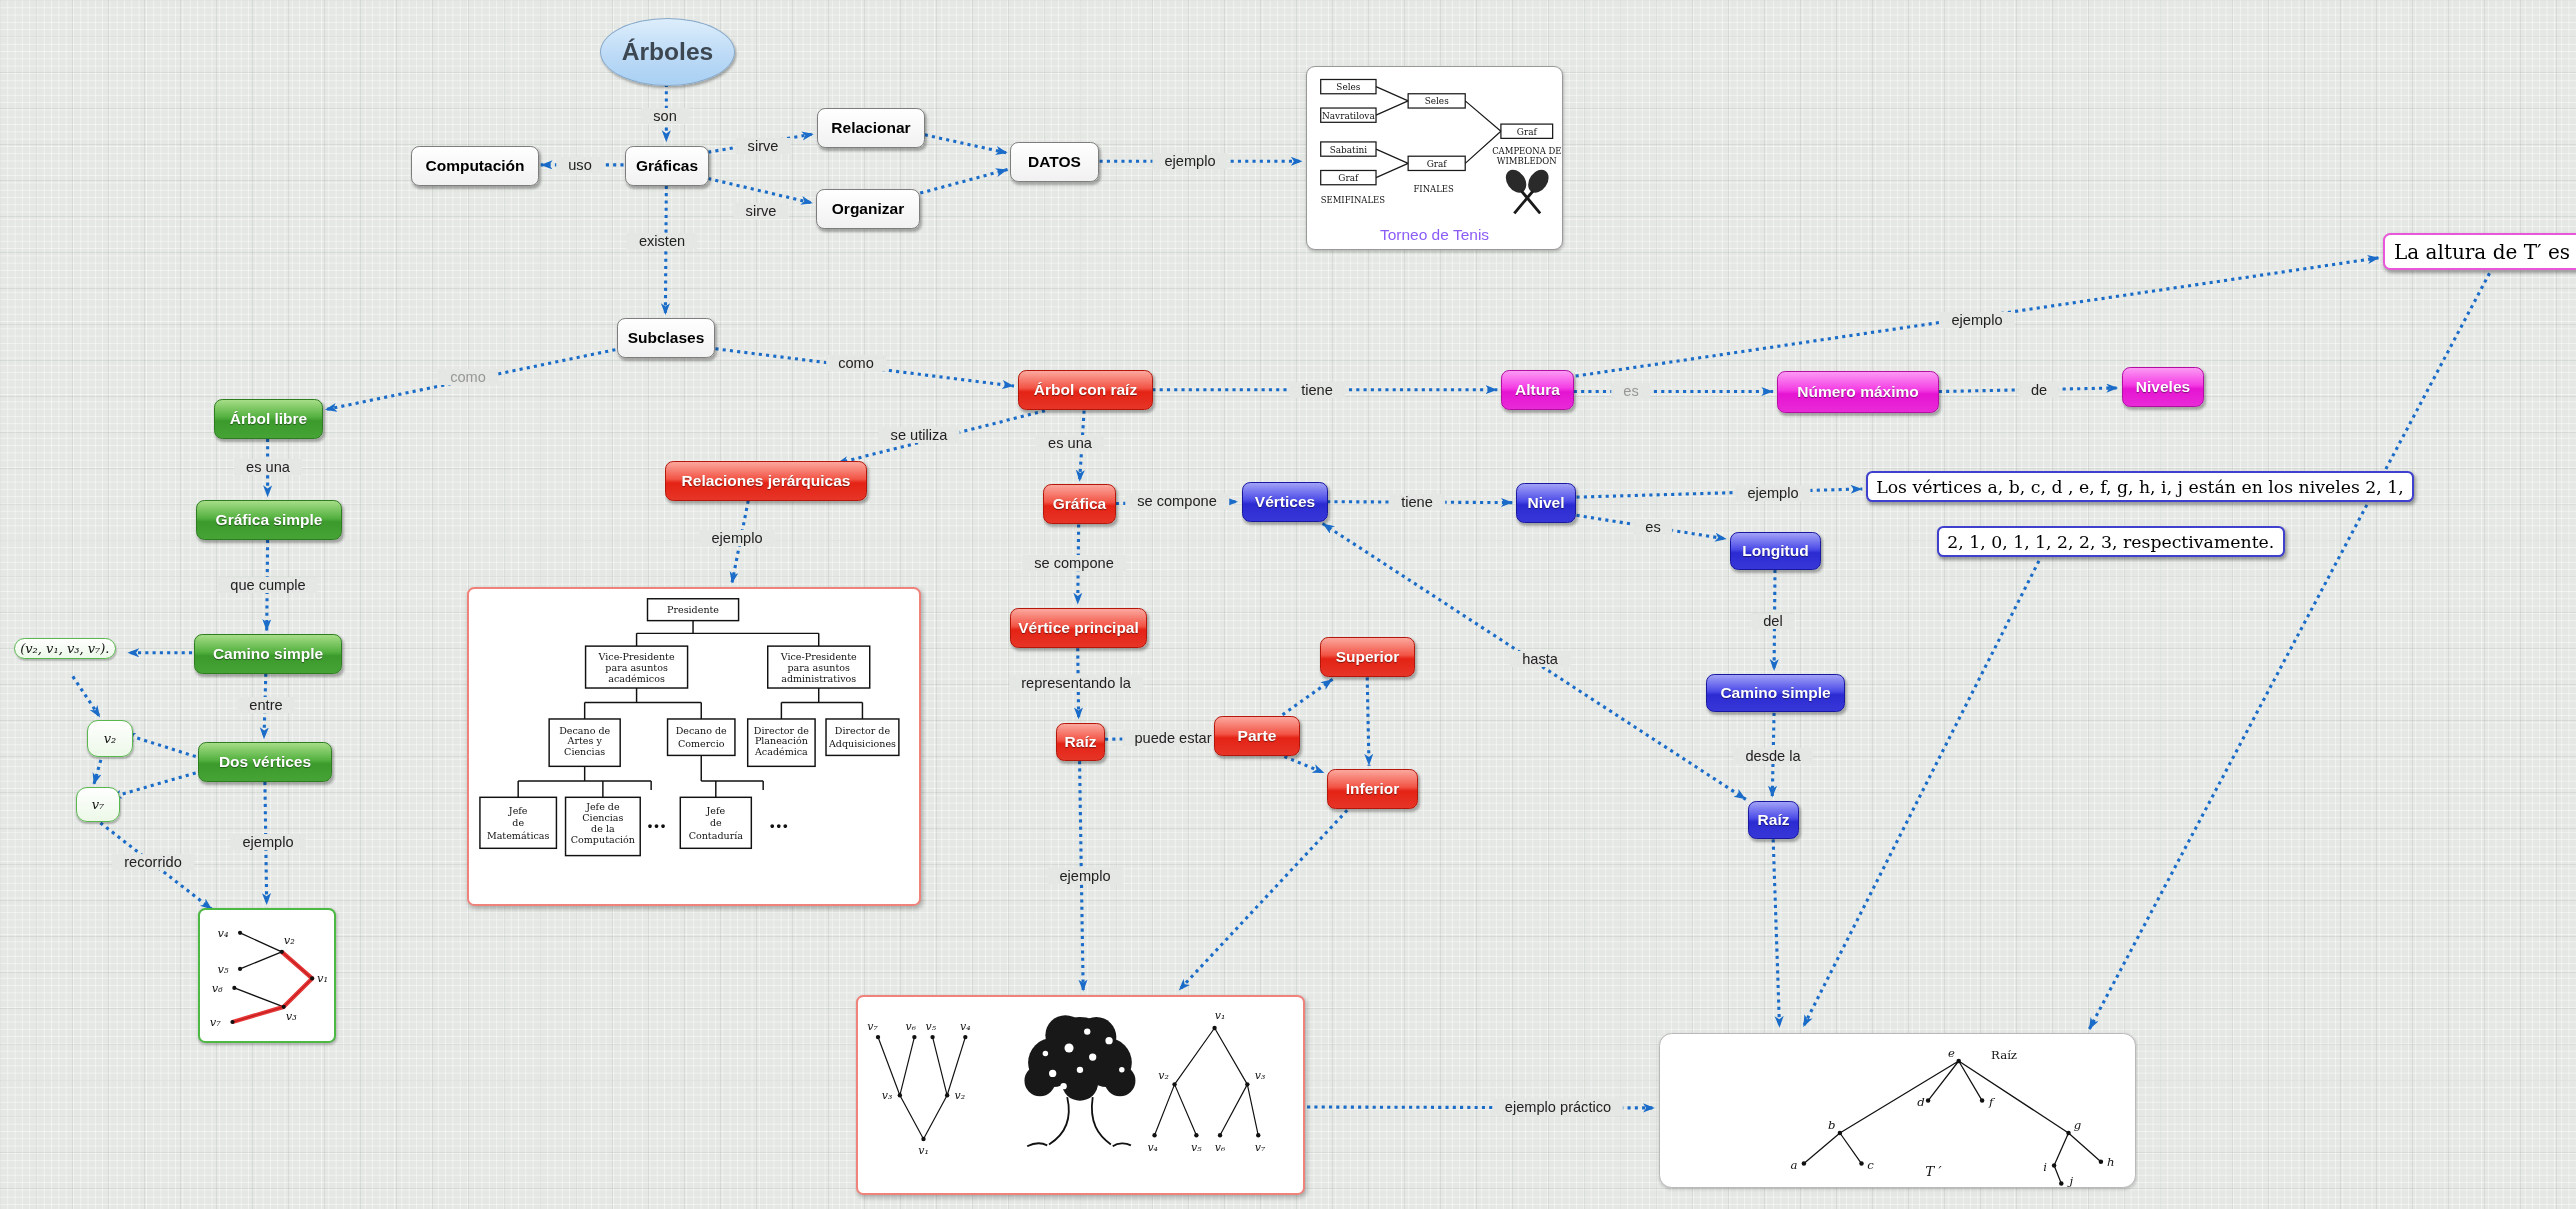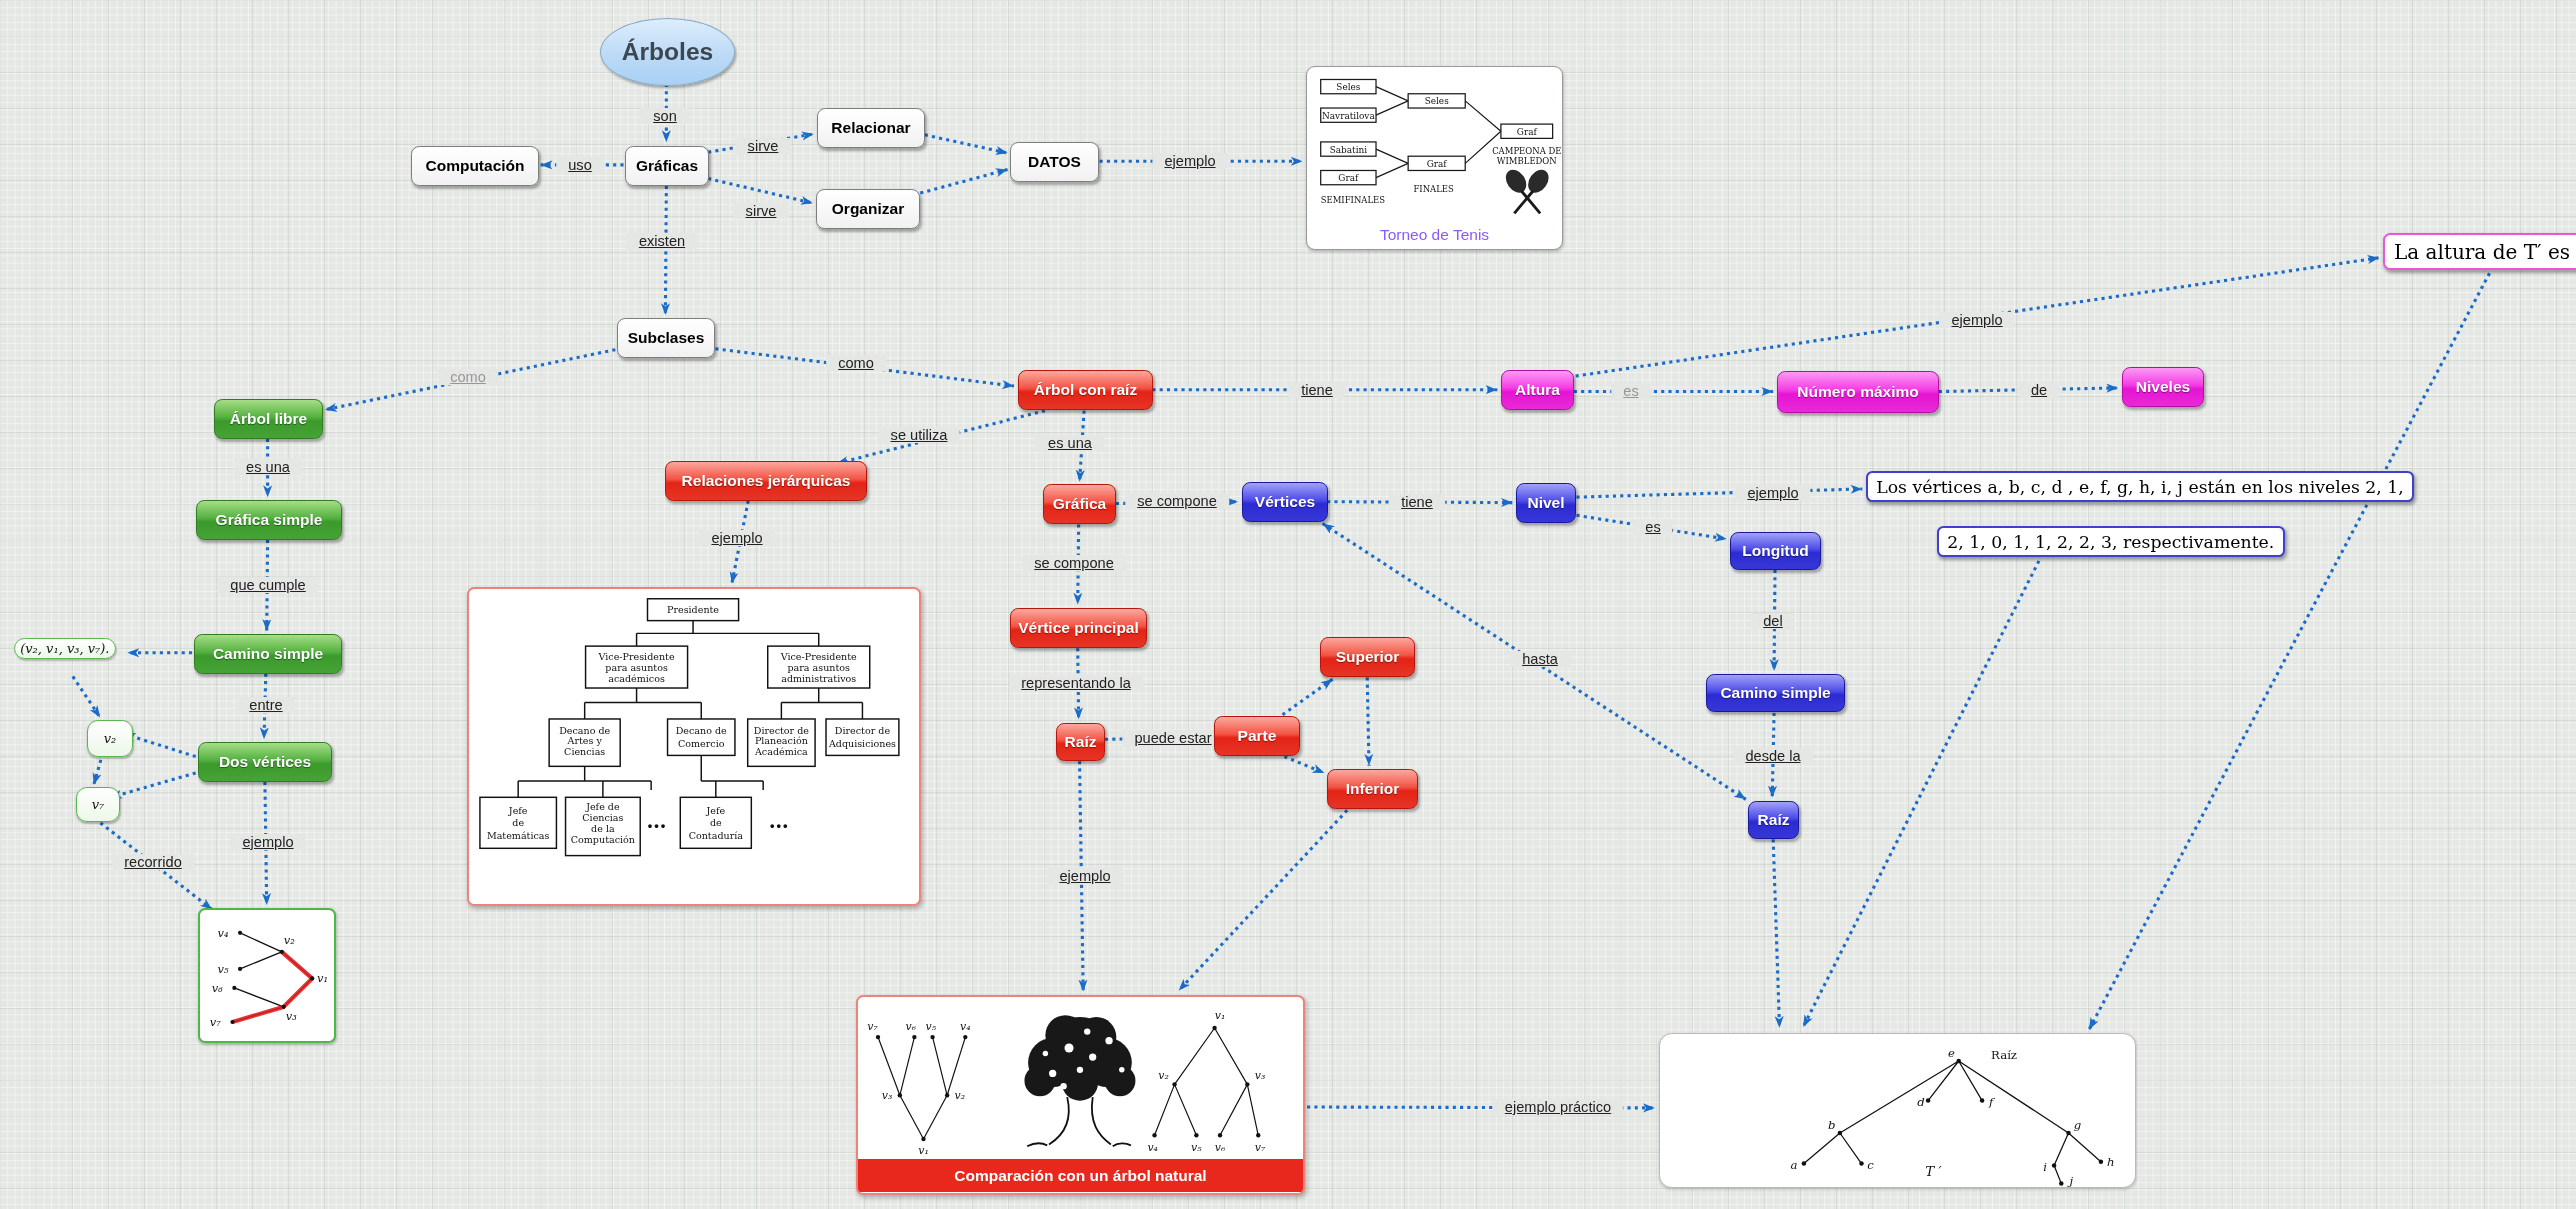--- a/index.html
+++ b/index.html
@@ -13,21 +13,21 @@
       linear-gradient(rgba(255,255,255,.5) 0.9px, transparent 0.9px),
       linear-gradient(90deg, rgba(255,255,255,.5) 0.9px, transparent 0.9px);
     background-size:36px 36px,36px 36px,7.3px 7.3px,7.3px 7.3px;
   }
   #canvas{position:relative;width:2576px;height:1210px;}
   #edge-svg{position:absolute;left:0;top:0;z-index:1;}
   .edge{stroke:#1a6cc8;stroke-width:3.4;stroke-dasharray:3.4 4.6;fill:none;}
   #labels,#nodes{position:absolute;left:0;top:0;width:0;height:0;}
   .lbl{
     position:absolute;z-index:3;transform:translate(-50%,-50%);
-    font-size:14.6px;color:#222;background:#e4e7e3;padding:0 12px;white-space:nowrap;text-decoration:underline;
+    font-size:14.6px;color:#222;background:#e4e7e3;padding:0 12px;white-space:nowrap;
   }
   .lbl.gray{color:#979797;}
   .node{
     position:absolute;z-index:4;display:flex;align-items:center;justify-content:center;
     text-align:center;font-size:15.5px;font-weight:bold;border-radius:8.2px;
     box-shadow:1.4px 2.3px 2.7px rgba(0,0,0,.3);white-space:nowrap;cursor:pointer;
   }
   .node.white{background:linear-gradient(180deg,#ffffff,#f1f1f1);border:1.4px solid #7d7d7d;color:#000;}
   .node.ellipse{
     border-radius:50%;font-size:24.6px;color:#3d4752;
@@ -348,21 +348,20 @@
       <g class="scan-it" font-size="12" text-anchor="middle">
         <text x="398" y="24">v₁</text>
         <text x="336" y="90">v₂</text>
         <text x="442" y="90">v₃</text>
         <text x="324" y="169">v₄</text>
         <text x="372" y="169">v₅</text>
         <text x="398" y="169">v₆</text>
         <text x="442" y="169">v₇</text>
       </g>
     </svg>
-    <div class="band">Comparación con un árbol natural</div>
   </div>
 
   <div class="imgbox camino">
     <svg class="figsvg" width="133" height="129" viewBox="0 0 140 136" style="margin:1.8px">
       <path d="M40,22 L84,42 M40,60 L84,42 M84,42 L116,70 M34,80 L86,100 M32,116 L86,100 M86,100 L116,70" stroke="#111" stroke-width="1.4" fill="none"></path>
       <polyline points="84,42 116,70 86,100 32,116" fill="none" stroke="#e11d1d" stroke-width="4.5" stroke-linejoin="round" opacity="0.88"></polyline>
       <g fill="#111">
         <circle cx="40" cy="22" r="2.2"></circle>
           <circle cx="40" cy="60" r="2.2"></circle>
           <circle cx="34" cy="80" r="2.2"></circle>

